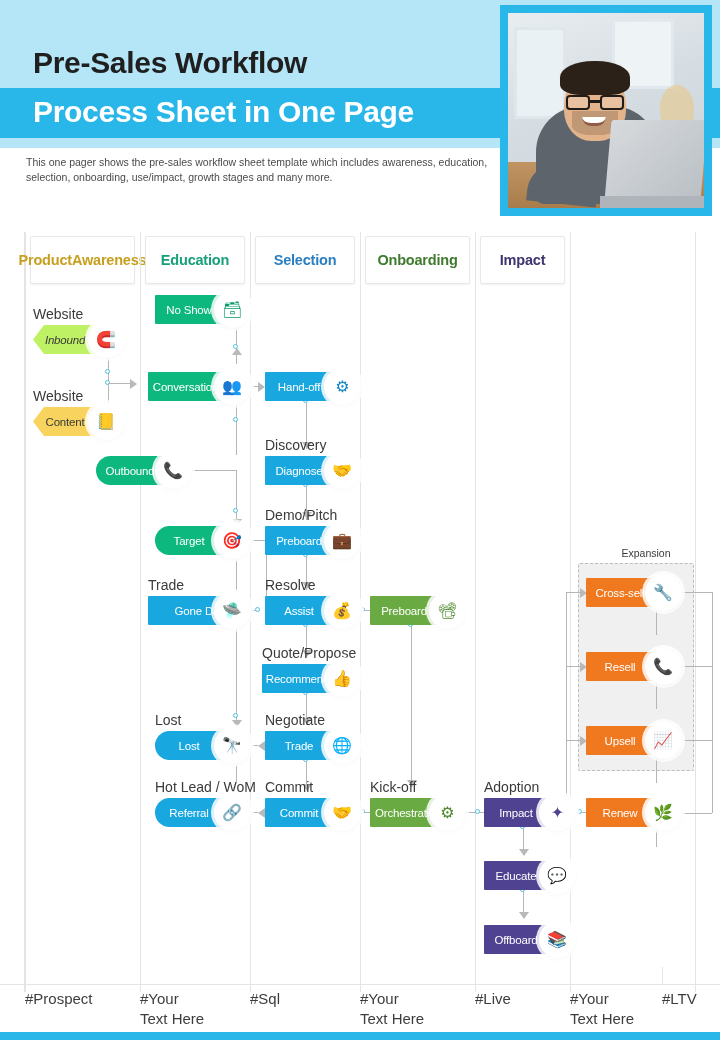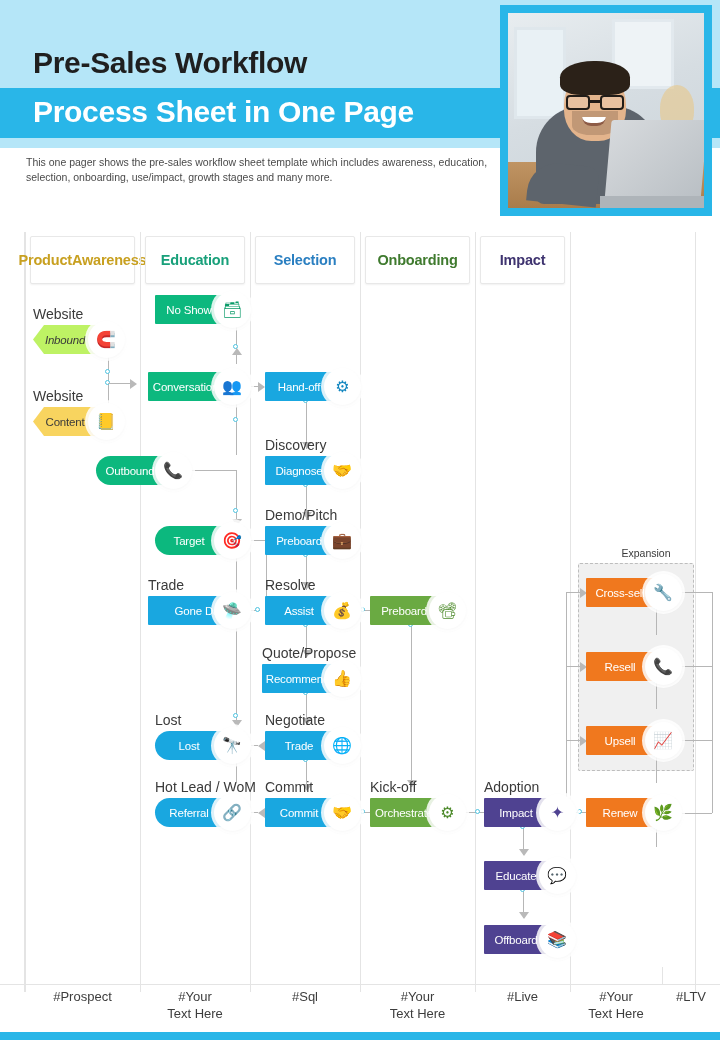--- a/index.html
+++ b/index.html
@@ -82,21 +82,21 @@
   .arw-d { position:absolute; width:0;height:0; border-left:5px solid transparent; border-right:5px solid transparent; border-top:7px solid #b9b9b9; }
   .arw-u { position:absolute; width:0;height:0; border-left:5px solid transparent; border-right:5px solid transparent; border-bottom:7px solid #b9b9b9; }
   .arw-l { position:absolute; width:0;height:0; border-top:5px solid transparent; border-bottom:5px solid transparent; border-right:7px solid #b9b9b9; }
   .arw-r { position:absolute; width:0;height:0; border-top:5px solid transparent; border-bottom:5px solid transparent; border-left:7px solid #b9b9b9; }
   .expansion {
     position:absolute; border:1px dashed #bdbdbd; background:#f0f0f0; border-radius:2px;
   }
   .exp-label { position:absolute; font-size:10.5px; color:#3a3a3a; white-space:nowrap; }
   
   .footer { position:absolute; left:0; top:984px; width:720px; height:46px; border-top:1px solid #e4e4e4; }
-  .fcell { position:absolute; top:4px; text-align:center; font-size:13px; color:#3d3d3d; line-height:1.3; }
+  .fcell { position:absolute; top:4px; font-size:15px; color:#3d3d3d; line-height:1.3; }
   .botbar { position:absolute; left:0; top:1032px; width:720px; height:8px; background:#29b6e8; }
   .sidebar-l { position:absolute; left:0; top:232px; width:25px; height:760px; border-right:1px solid #e4e4e4; }
 </style>
 </head>
 <body>
 
 <div class="hdr">
   <div class="hdr-band"></div>
   <div class="hdr-t1">Pre-Sales Workflow</div>
   <div class="hdr-t2">Process Sheet in One Page</div>

